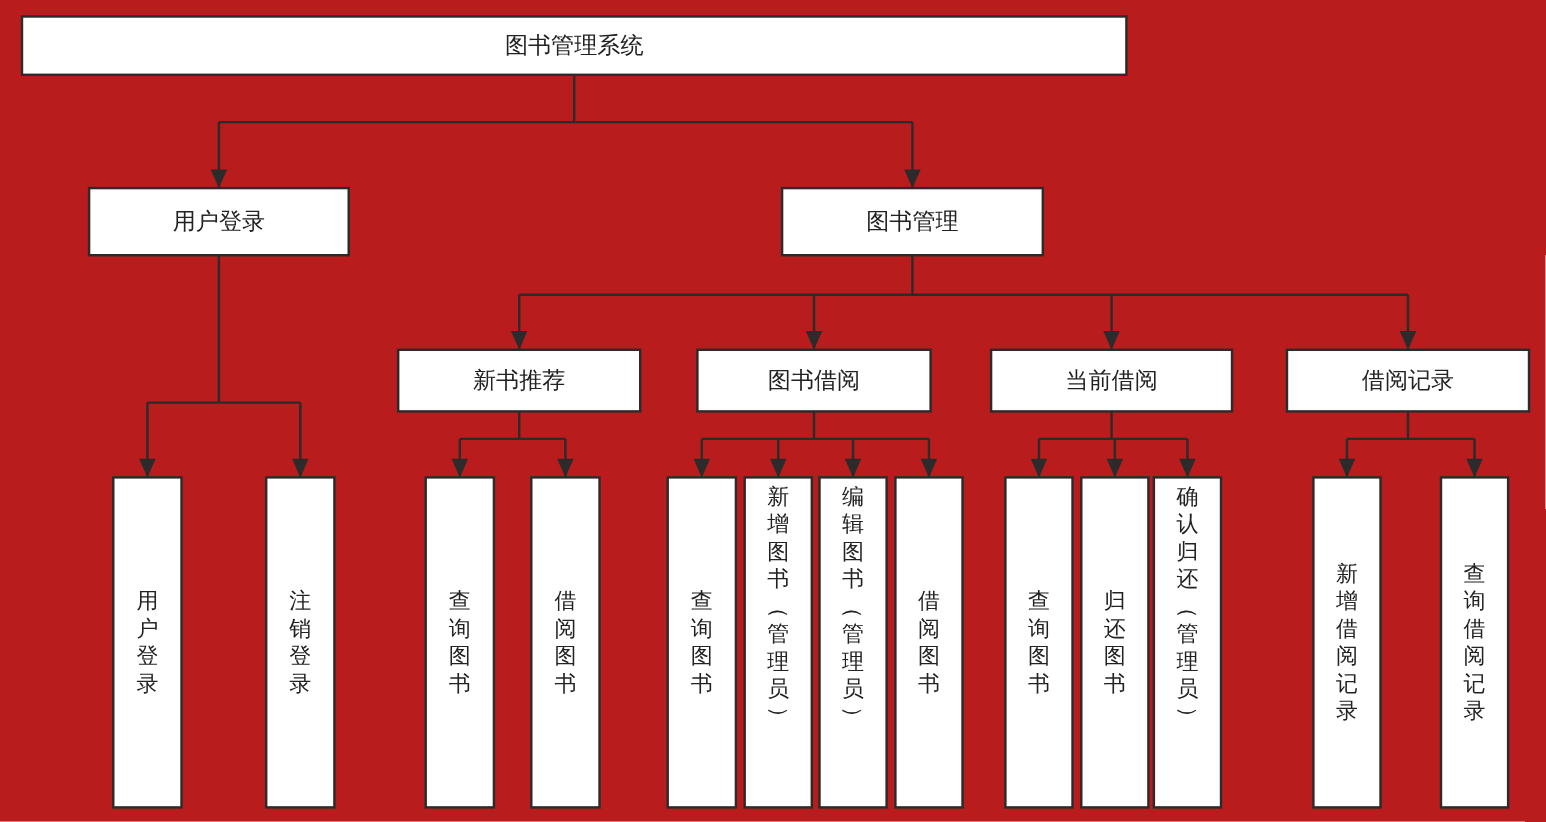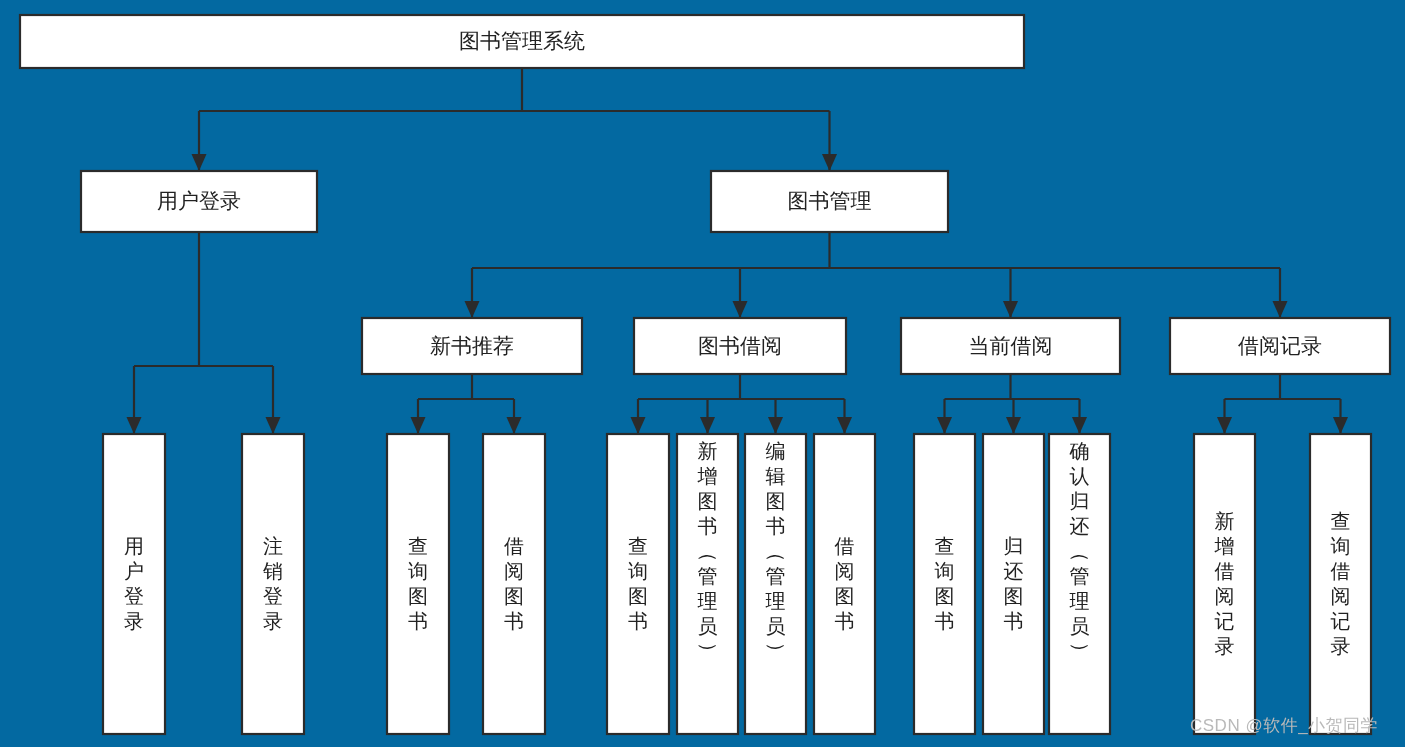--- a/index.html
+++ b/index.html
@@ -8,21 +8,21 @@
     padding: 0;
     background: #ffffff;
   }
   body {
     font-family: "Liberation Sans", "DejaVu Sans", sans-serif;
   }
   #diagram-root {
     position: relative;
     width: 1405px;
     height: 747px;
-    background: #0369a1;
+    background: #b91c1c;
     overflow: hidden;
   }
   svg#tree-svg {
     position: absolute;
     left: 0;
     top: 0;
     width: 1405px;
     height: 747px;
     display: block;
   }
@@ -271,14 +271,13 @@
           <rect x="1310" y="434" width="61" height="300" class="node-rect"></rect>
           <text x="1340.5" y="528" class="vchar">查</text>
           <text x="1340.5" y="553" class="vchar">询</text>
           <text x="1340.5" y="578" class="vchar">借</text>
           <text x="1340.5" y="603" class="vchar">阅</text>
           <text x="1340.5" y="628" class="vchar">记</text>
           <text x="1340.5" y="653" class="vchar">录</text>
         </g>
       </g>
   </svg>
-  <div class="watermark" id="watermark" style="left: 1190px; top: 714px;">CSDN @软件_小贺同学</div>
 </div>
 
 </body></html>

